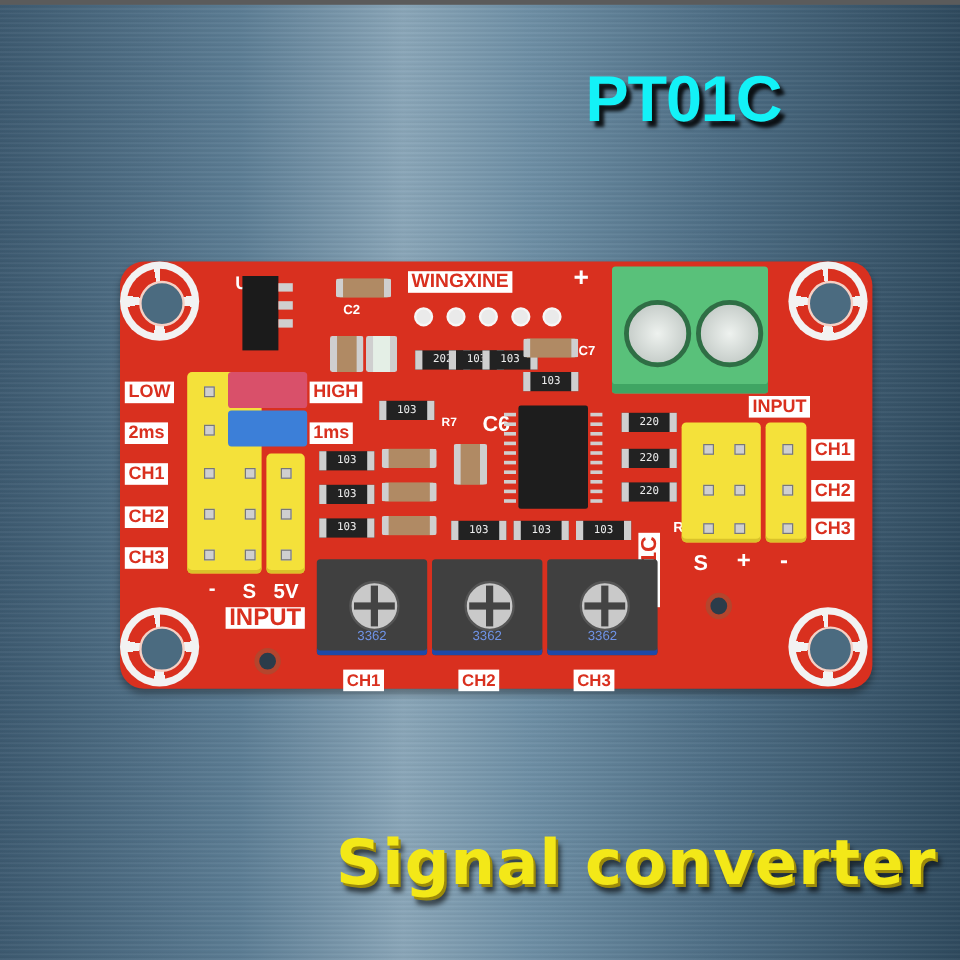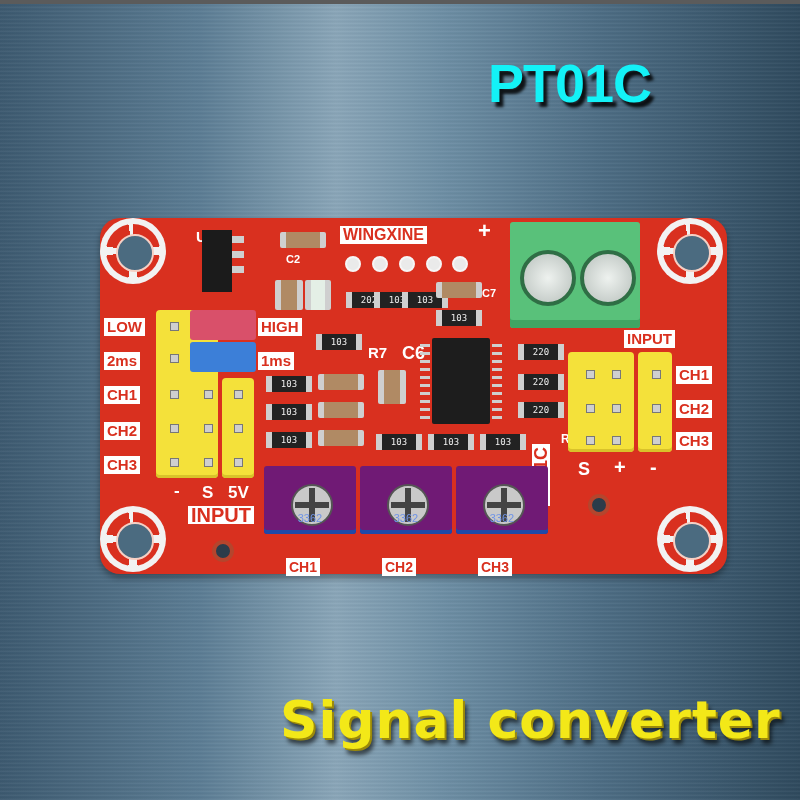--- a/index.html
+++ b/index.html
@@ -21,21 +21,21 @@
   .hole::after{content:"";position:absolute;left:16px;top:16px;width:34px;height:34px;border-radius:50%;background:#4b6b80;border:2px solid #f5d0c5;}
   .silk{position:absolute;color:#fff;font-weight:bold;font-size:15px;line-height:18px;}
   .silkbox{background:#fff;color:#d9301f;padding:0 3px;}
   .hdr{position:absolute;background:#f4e13a;border-radius:4px;box-shadow:inset 0 -3px 0 #d9c22a;}
   .pin{position:absolute;width:7px;height:7px;background:#cfcfcf;border:1px solid #777;}
   .res{position:absolute;width:34px;height:16px;background:#222;border-left:6px solid #cfcfcf;border-right:6px solid #cfcfcf;color:#eee;
     font-size:9px;line-height:16px;text-align:center;font-family:"DejaVu Sans Mono",monospace;}
   .cap{position:absolute;width:34px;height:16px;background:#b08a64;border-left:6px solid #cfcfcf;border-right:6px solid #cfcfcf;border-radius:2px;}
   .ic{position:absolute;left:432px;top:336px;width:58px;height:86px;background:#1d1d1d;border-radius:2px;}
   .icpin{position:absolute;width:10px;height:3px;background:#cfcfcf;}
-  .pot{position:absolute;width:92px;height:68px;background:#701a75;border-radius:3px;box-shadow:inset 0 -4px 0 #1f49a8;}
+  .pot{position:absolute;width:92px;height:80px;background:#404040;border-radius:3px;box-shadow:inset 0 -4px 0 #1f49a8;}
   .pot .dial{position:absolute;left:27px;top:18px;width:38px;height:38px;border-radius:50%;background:#c9c9c9;border:2px solid #555;}
   .pot .dial::before,.pot .dial::after{content:"";position:absolute;left:16px;top:2px;width:6px;height:34px;background:#444;}
   .pot .dial::after{transform:rotate(90deg);}
   .pot .lbl{position:absolute;left:0;right:0;bottom:10px;text-align:center;color:#6f93e6;font-size:11px;}
   .terminal{position:absolute;left:510px;top:222px;width:130px;height:106px;background:#59c17a;border-radius:3px;box-shadow:inset 0 -8px 0 #3fa563;}
   .screw{position:absolute;top:28px;width:48px;height:48px;border-radius:50%;background:radial-gradient(#eef2ef,#b8c0bc);border:4px solid #2f6e45;}
   .jumper{position:absolute;border-radius:3px;}
   .via{position:absolute;width:12px;height:12px;border-radius:50%;background:#eaeaea;border:2px solid #f6f6f6;}
   .mhole{position:absolute;width:14px;height:14px;border-radius:50%;background:#2b3c4a;border:4px solid #b5452d;}
   .vreg{position:absolute;left:202px;top:230px;width:30px;height:62px;background:#1b1b1b;}
@@ -113,21 +113,21 @@
 
   <div class="silk silkbox" style="left:158px;top:100px;">HIGH</div>
   <div class="silk silkbox" style="left:158px;top:134px;">1ms</div>
 
   <div class="silk" style="left:74px;top:264px;font-size:17px;">-</div>
   <div class="silk" style="left:102px;top:266px;font-size:17px;">S</div>
   <div class="silk" style="left:128px;top:266px;font-size:17px;">5V</div>
   <div class="silk silkbox" style="left:88px;top:288px;font-size:20px;">INPUT</div>
 
   <div class="res" style="left:216px;top:116px;">103</div>
-  <div class="silk" style="left:268px;top:126px;font-size:15px;">R7</div>
+  <div class="silk" style="left:268px;top:126px;font-size:10px;">R7</div>
   <div class="silk" style="left:302px;top:126px;font-size:18px;">C6</div>
   <div class="cap" style="left:278px;top:152px;width:16px;height:34px;"></div>
 
   <div class="res" style="left:166px;top:158px;">103</div>
   <div class="res" style="left:166px;top:186px;">103</div>
   <div class="res" style="left:166px;top:214px;">103</div>
   <div class="cap" style="left:218px;top:156px;"></div>
   <div class="cap" style="left:218px;top:184px;"></div>
   <div class="cap" style="left:218px;top:212px;"></div>
 

